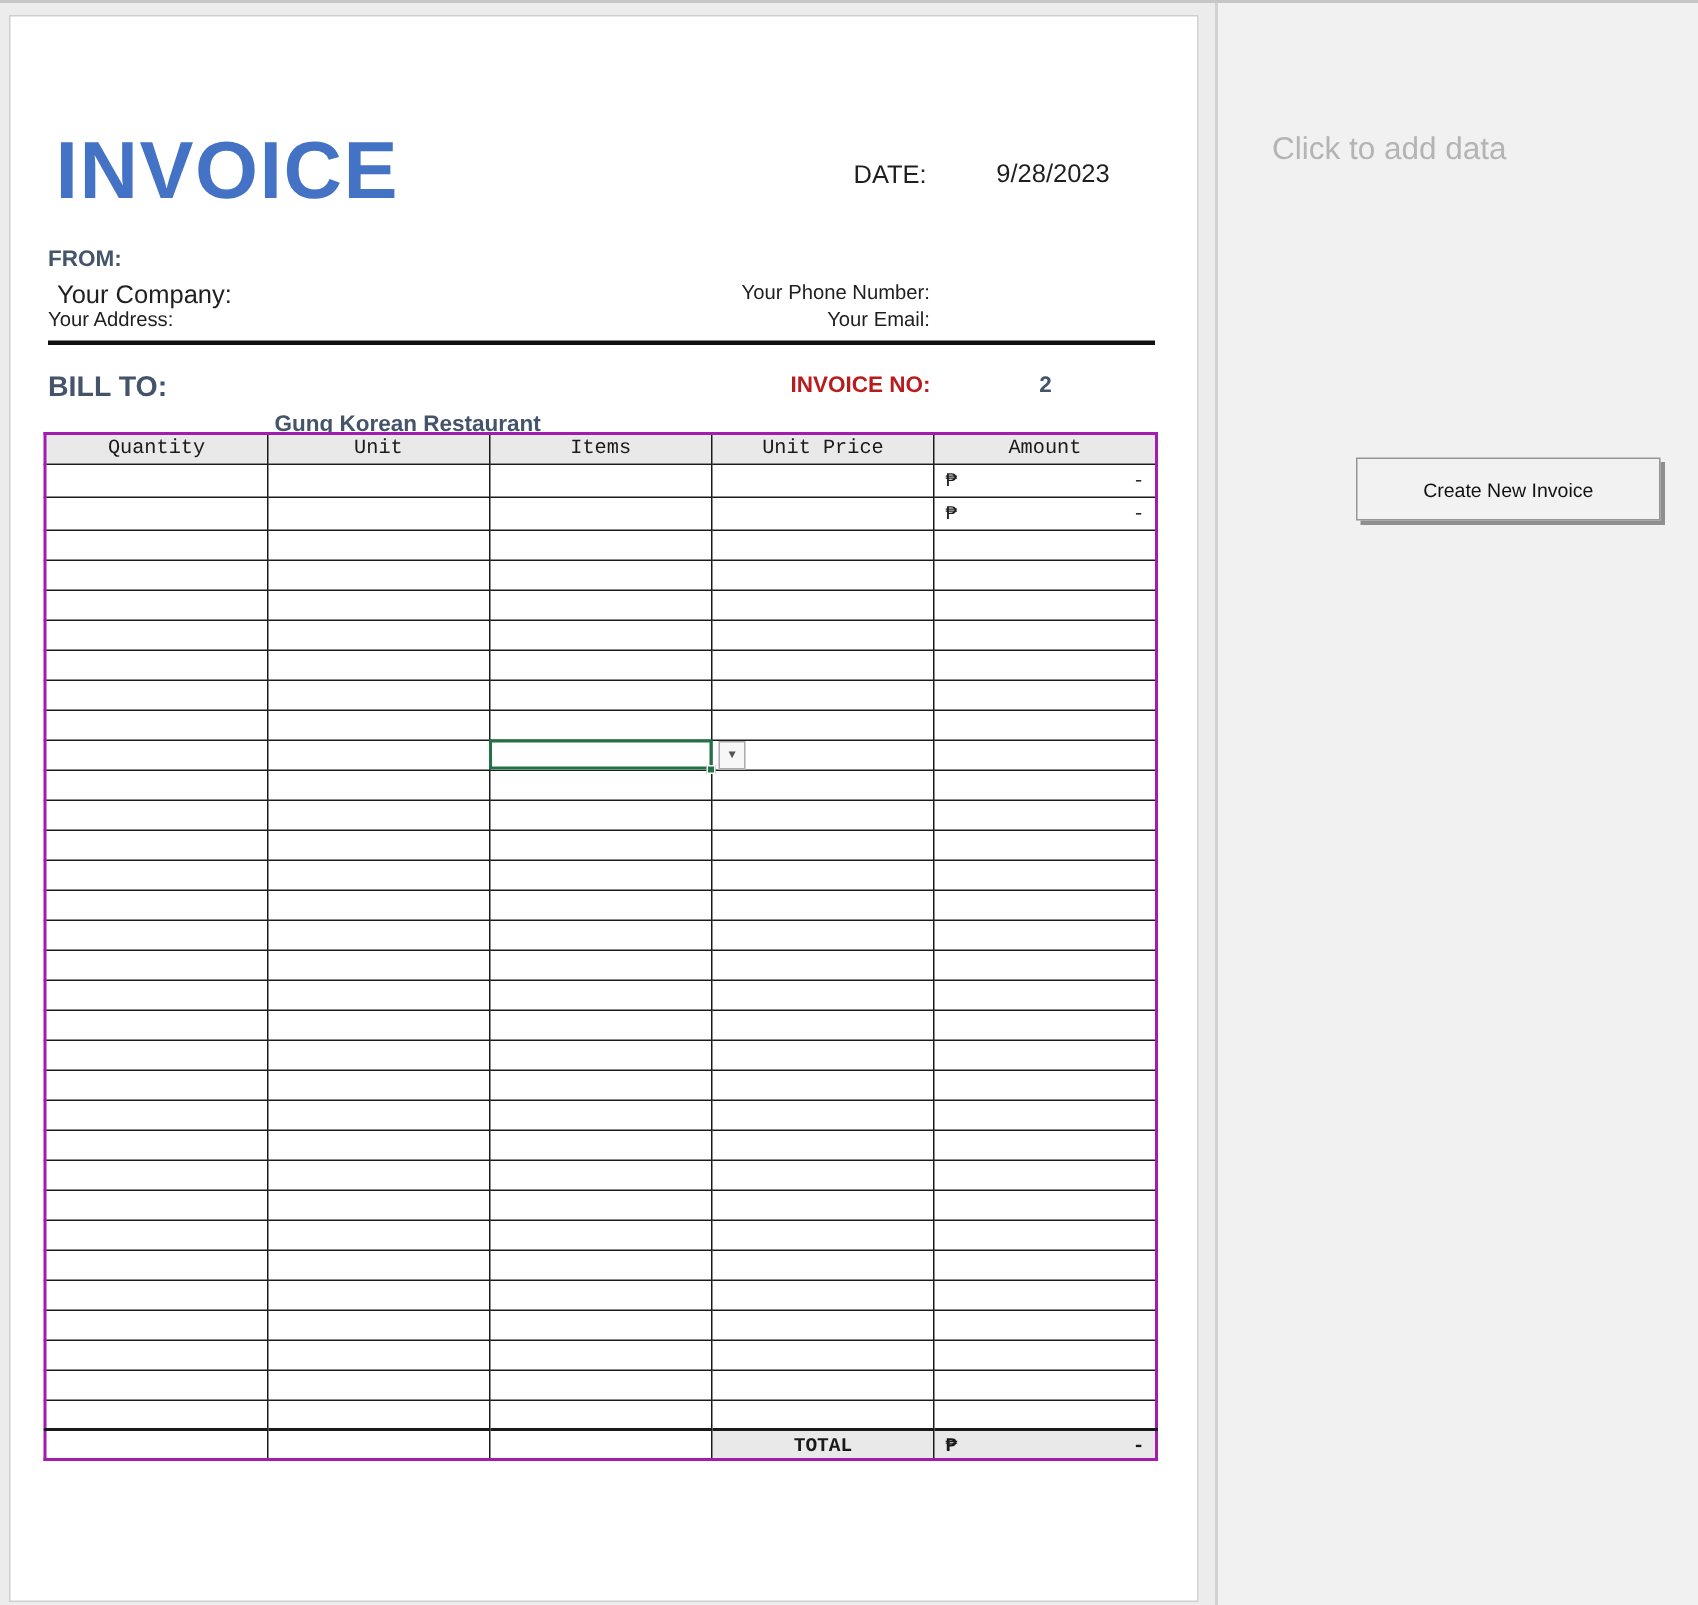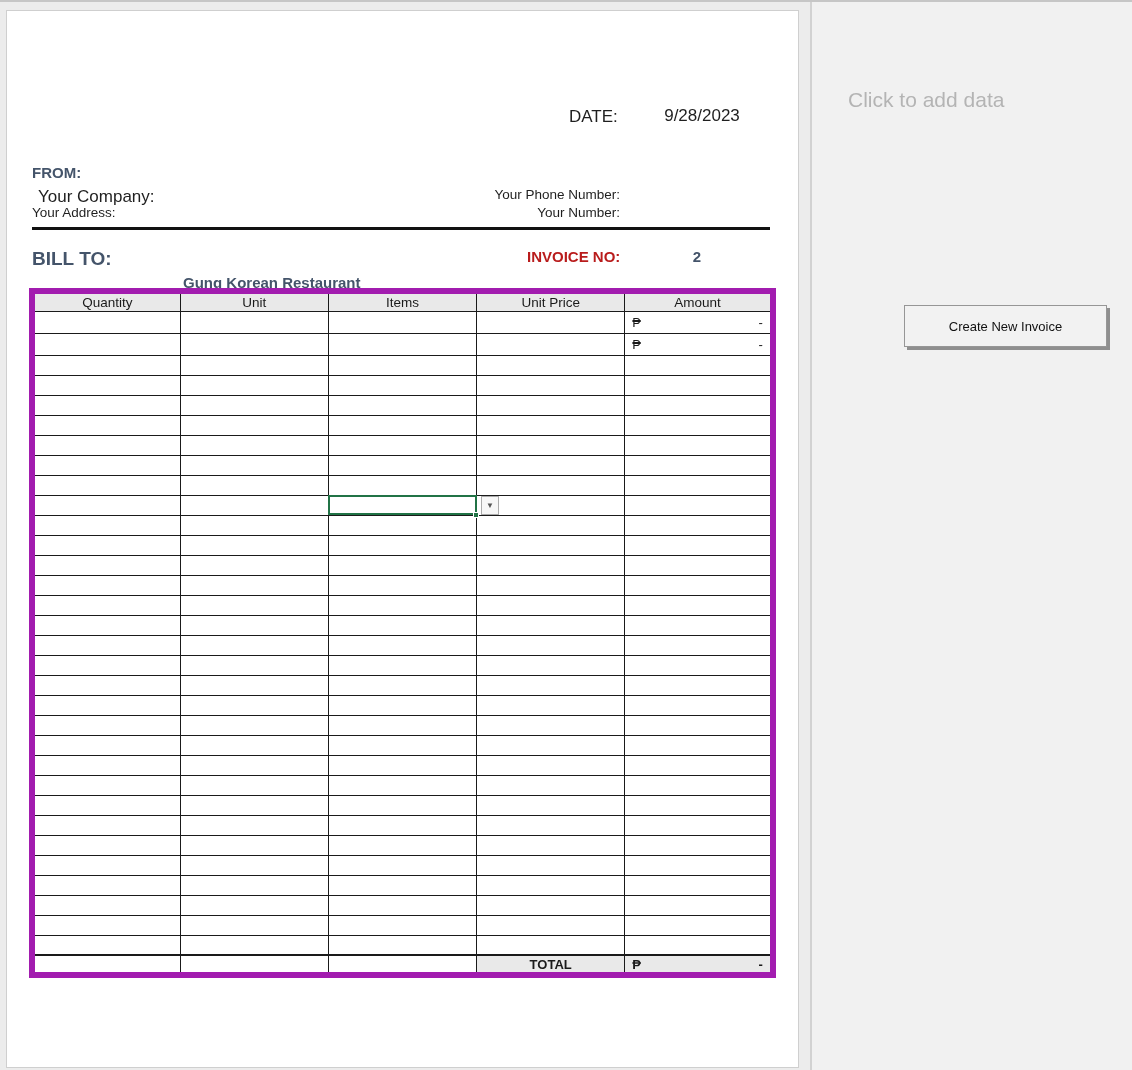--- a/index.html
+++ b/index.html
@@ -31,21 +31,21 @@
 
   .bill-to-label   { position:absolute; left:25px;  top:237px; font-size:19px; font-weight:bold; color:#44546a; }
   .bill-to-value   { position:absolute; left:176px; top:237px; font-size:15px; font-weight:bold; color:#44546a;margin-top:26px; }
   .invoice-no-label{ position:absolute; left:520px; top:237px; font-size:15px; font-weight:bold; color:#b91c1c; }
   .invoice-no-value{ position:absolute; left:660px; top:237px; width:60px; text-align:center;
     font-size:15px; font-weight:bold; color:#44546a; }
 
   
   .tbl-wrap { position:absolute; left:22px; top:277px; }
   table { border-collapse:collapse; table-layout:fixed; width:741px;
-    border:6px solid #a21caf; }
+    border:2px solid #a21caf;font-family:Liberation Mono, monospace; }
   col { width:148.2px; }
   th { background:#e9e9e9; font-weight:normal; font-size:13.5px; color:#1a1a1a;
     height:20px; border:1px solid #1a1a1a; text-align:center; }
   td { border:1px solid #1a1a1a; height:20px; font-size:13px; color:#1a1a1a;
     padding:0 7px; background:#fff; }
   tr.tall td { height:22px; }
   td.amount { }
   td.amount .acct { display:flex; justify-content:space-between; align-items:center; }
   tr.total-row td { border-top:2px solid #1a1a1a; }
   td.total-label { background:#e9e9e9; text-align:center; font-weight:bold; font-size:13px; }
@@ -69,29 +69,30 @@
     align-items:center; justify-content:center; font-size:13px; color:#111;
     cursor:pointer; }
   .btn-1 { top:303px; height:42px; }
   .btn-2 { top:367px; height:42px; }
   .btn-3 { top:428px; height:63px; }
 </style>
 </head>
 <body>
 
 <div class="page">
+  <div class="invoice-title">INVOICE</div>
 
   <div class="date-label">DATE:</div>
   <div class="date-value">9/28/2023</div>
 
   <div class="from-label">FROM:</div>
   <div class="company-label">Your Company:</div>
   <div class="address-label">Your Address:</div>
   <div class="phone-label">Your Phone Number:</div>
-  <div class="email-label">Your Number:</div>
+  <div class="email-label">Your Email:</div>
 
   <div class="section-divider"></div>
 
   <div class="bill-to-label">BILL TO:</div>
   <div class="bill-to-value">Gung Korean Restaurant</div>
   <div class="invoice-no-label">INVOICE NO:</div>
   <div class="invoice-no-value">2</div>
 
   <div class="tbl-wrap">
     <table>

